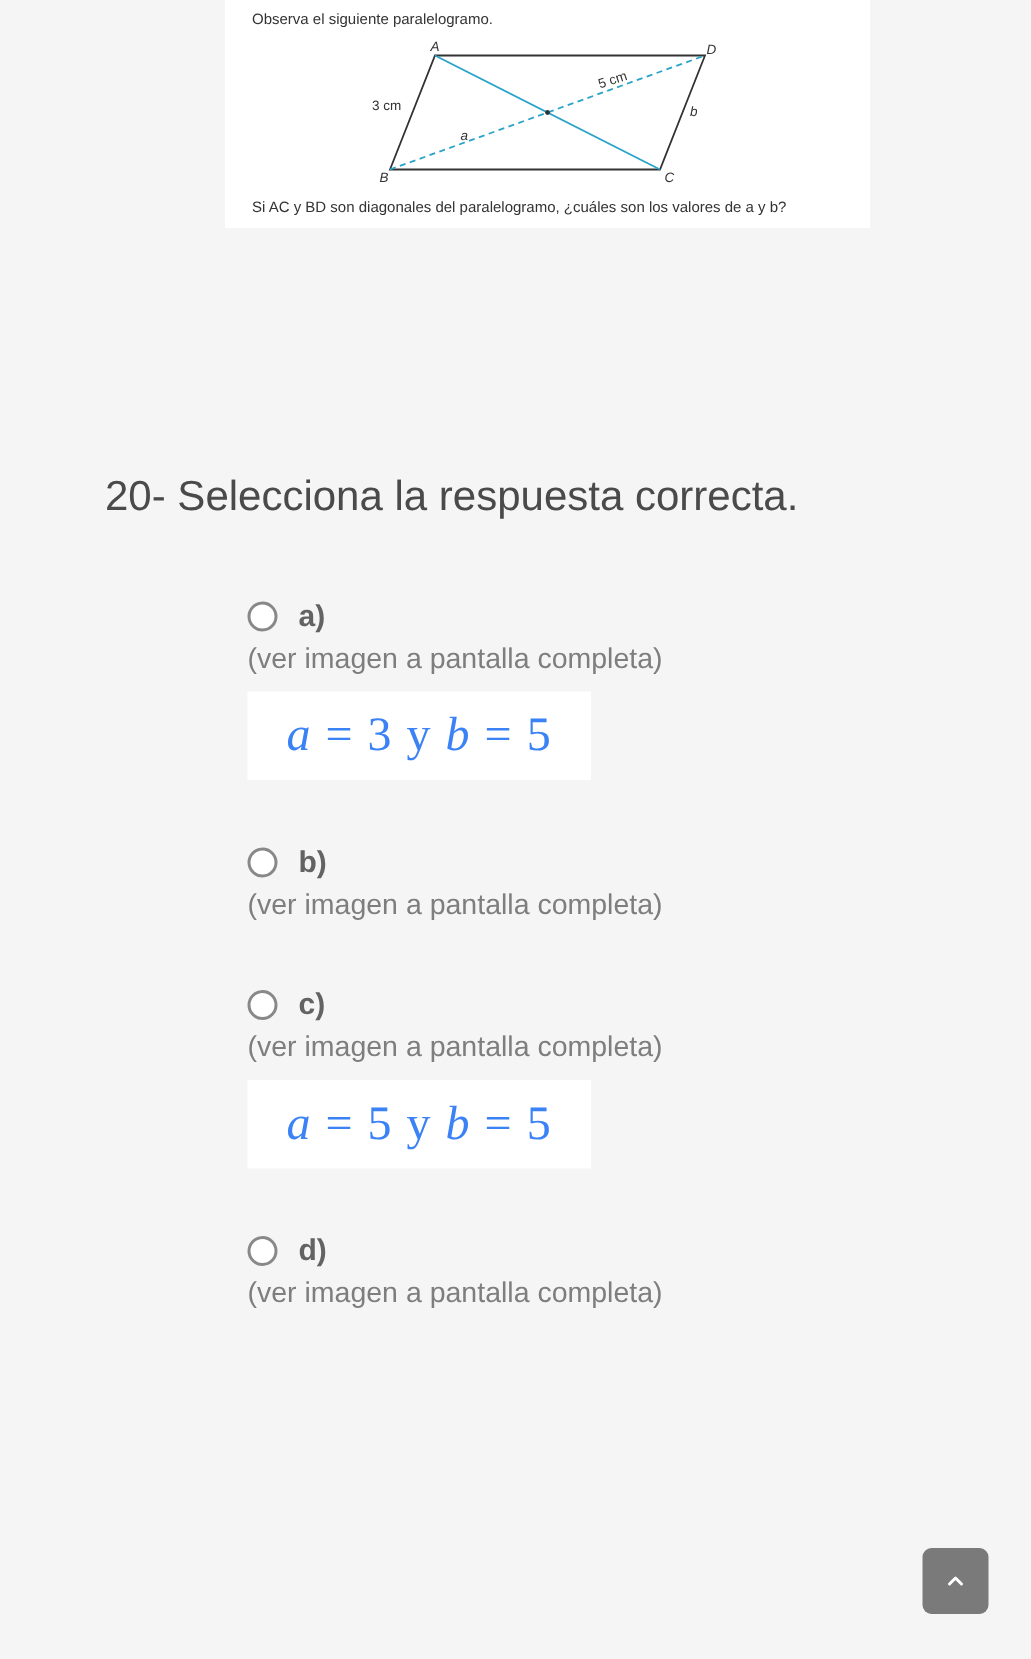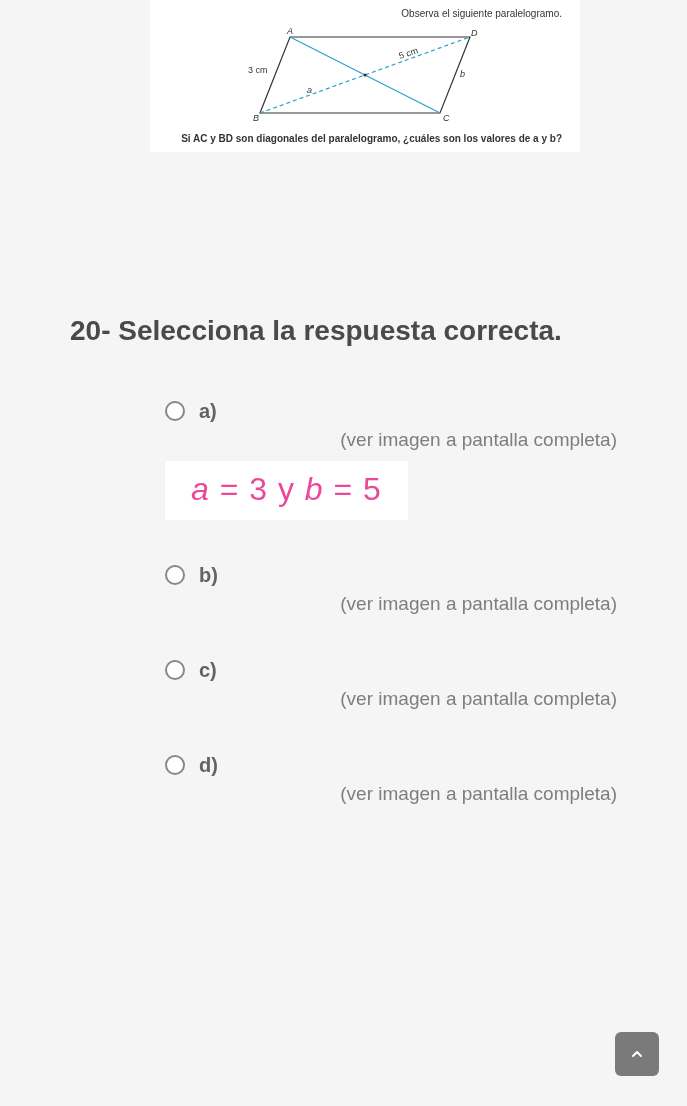--- a/index.html
+++ b/index.html
@@ -13,44 +13,42 @@
       width: 687px;
       min-height: 1106px;
       position: relative;
     }
     .problem-image {
       background: #fff;
       margin: 0 auto;
       padding: 8px 18px 8px 18px;
       width: 430px;
       margin-left: 150px;
-      text-align: right;
     }
     .obs-text {
       font-size: 10px;
       color: #333;
       margin-bottom: 6px;
     }
     .diagram-svg {
       display: block;
       margin: 4px auto 8px auto;
     }
     .diag-text {
       font-size: 10px;
       color: #333;
       margin-top: 4px;
-      font-weight: bold;
     }
     .question-block {
       padding: 40px 70px 0 70px;
       margin-top: 120px;
     }
     .question-title {
       font-size: 28px;
-      font-weight: 700;
+      font-weight: 400;
       color: #4a4a4a;
       line-height: 1.35;
       margin-bottom: 50px;
     }
     .options {
       padding-left: 95px;
     }
     .option {
       margin-bottom: 44px;
     }
@@ -70,31 +68,30 @@
     }
     .opt-label {
       font-size: 20px;
       font-weight: 700;
       color: #636363;
     }
     .opt-hint {
       font-size: 19px;
       color: #7e7e7e;
       margin-bottom: 10px;
-      text-align: right;
     }
     .equation-box {
       background: #fff;
       padding: 10px 26px 12px 26px;
       display: inline-block;
     }
     .equation {
-      font-family: Liberation Sans, sans-serif;
+      font-family: Liberation Serif, serif;
       font-size: 32px;
-      color: #ec4899;
+      color: #3b82f6;
       letter-spacing: 1px;
     }
     .equation .ital {
       font-style: italic;
     }
     .scroll-top {
       position: absolute;
       right: 28px;
       bottom: 30px;
       width: 44px;
@@ -163,20 +160,25 @@
       </div>
       <div class="opt-hint">(ver imagen a pantalla completa)</div>
     </div>
 
     <div class="option">
       <div class="opt-row">
         <div class="radio"></div>
         <div class="opt-label">c)</div>
       </div>
       <div class="opt-hint">(ver imagen a pantalla completa)</div>
+      <div class="equation-box">
+        <span class="equation">
+          <span class="ital">a</span><span> = 5  y  </span><span class="ital">b</span><span> = 5</span>
+        </span>
+      </div>
     </div>
 
     <div class="option" style="margin-bottom:20px;">
       <div class="opt-row">
         <div class="radio"></div>
         <div class="opt-label">d)</div>
       </div>
       <div class="opt-hint">(ver imagen a pantalla completa)</div>
     </div>
 

